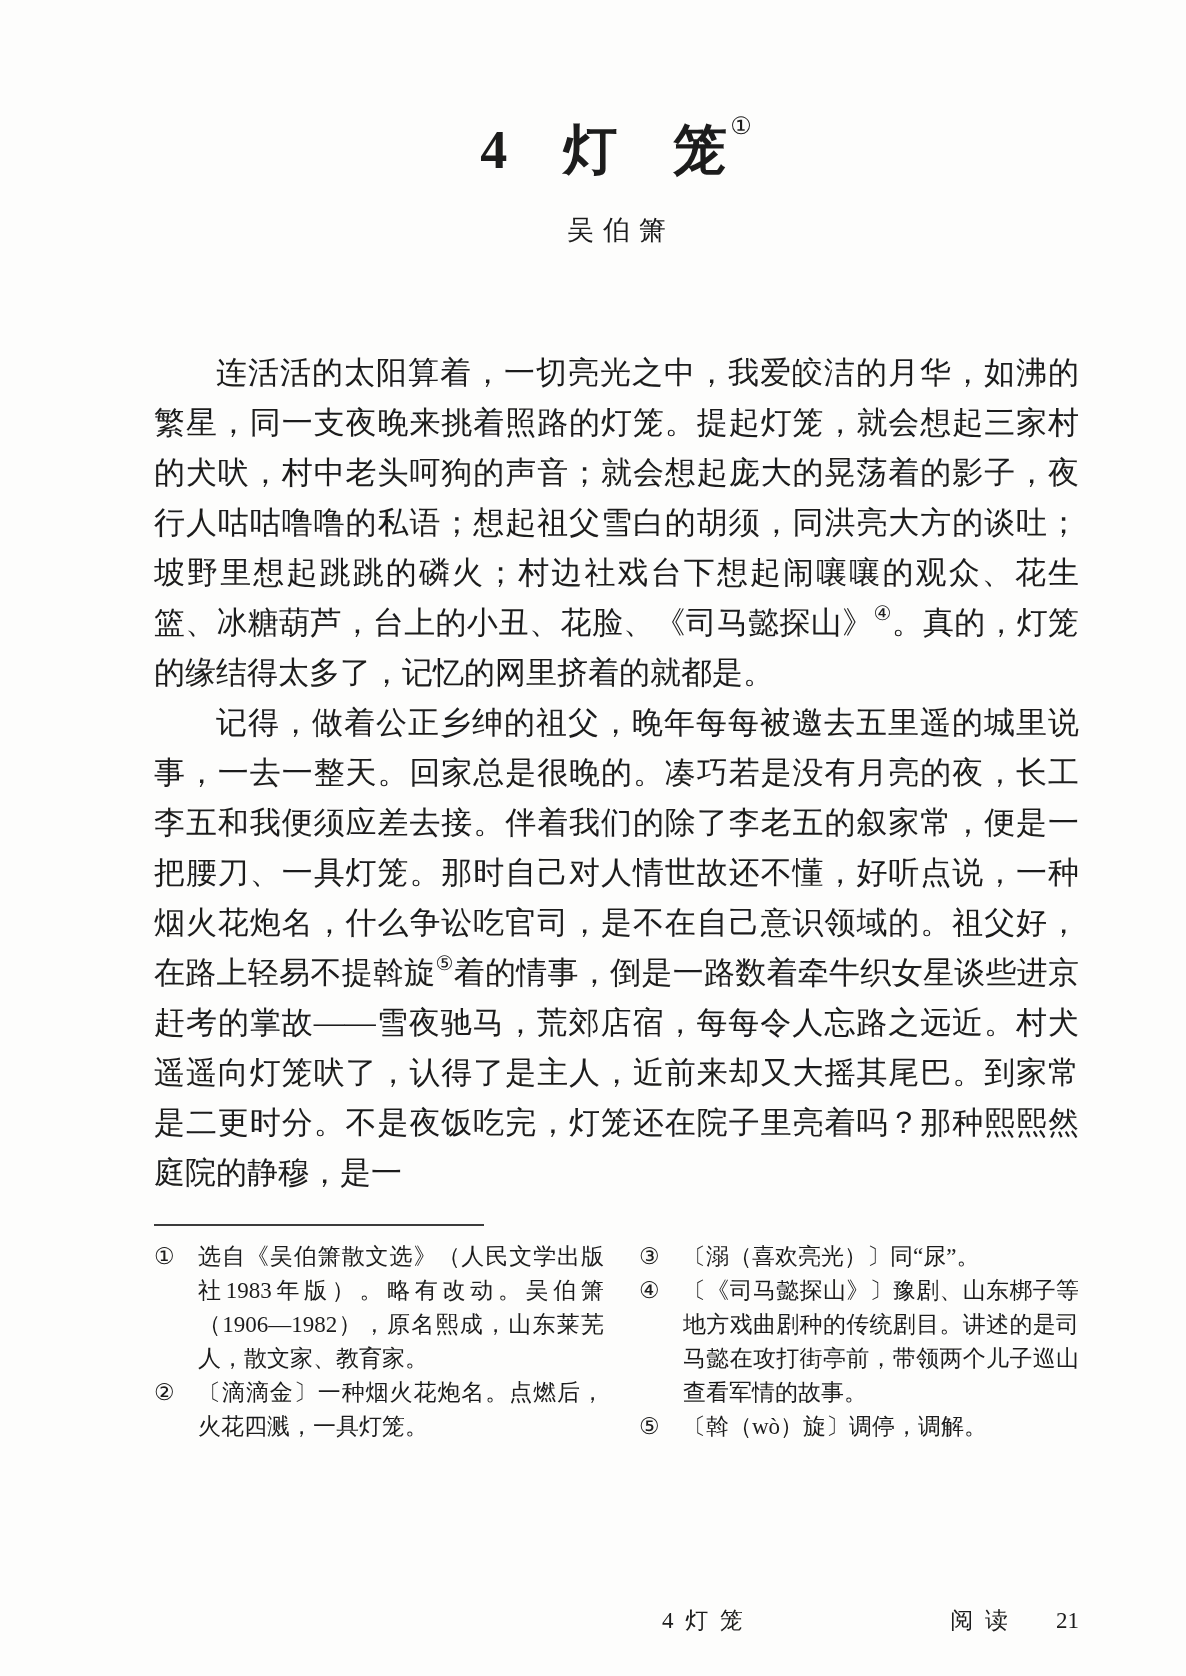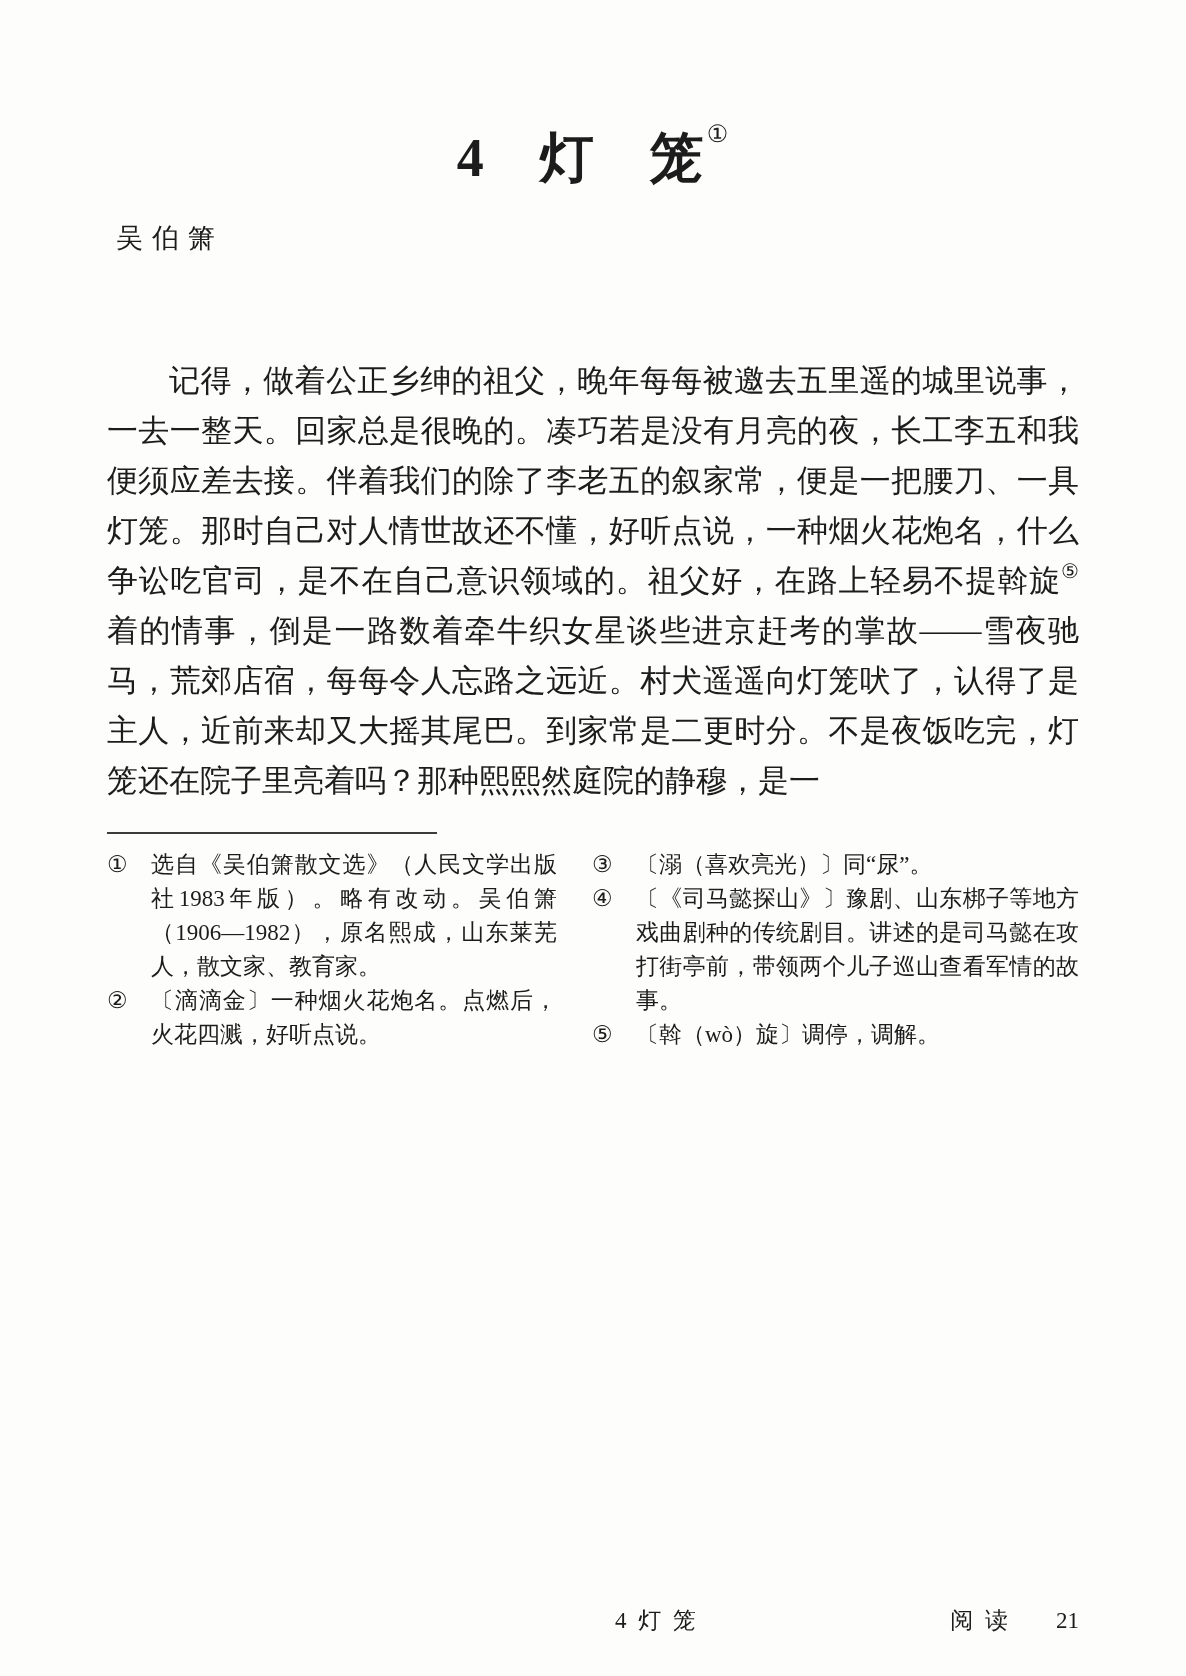--- a/index.html
+++ b/index.html
@@ -8,40 +8,42 @@
     height: 1676px;
     background: #fdfdfc;
     color: #1c1c1c;
     font-family: "Liberation Serif", "DejaVu Serif", serif;
     position: relative;
     overflow: hidden;
   }
   .page {
     position: absolute;
     inset: 0;
-    padding: 12px 107px;
+    padding: 4px 107px;
     box-sizing: border-box;
+    margin-left: 47px;
   }
   .title-row {
     margin-top: 84px;
     text-align: center;
     font-size: 54px;
     font-weight: 700;
     line-height: 76px;
     letter-spacing: 1px;
     white-space: nowrap;
   }
   .title-sup {
     font-size: 24px;
     font-weight: 400;
     vertical-align: 34px;
     margin-left: 2px;
   }
   .author {
     margin-top: 22px;
+    text-align: center;
     font-size: 27px;
     letter-spacing: 9px;
     text-indent: 9px; 
     line-height: 40px;
   }
   .body-text {
     margin-top: 98px;
     font-size: 31px;
     line-height: 50px;
     text-align: justify;
@@ -109,34 +111,35 @@
 
 <div class="page">
 
   <div class="title-row">
     <span>4　灯　笼</span><sup class="title-sup">①</sup>
   </div>
 
   <div class="author">吴伯箫</div>
 
   <div class="body-text">
+    <p><span>连活活的太阳算着，一切亮光之中，我爱皎洁的月华，如沸的繁星，同一支夜晚来挑着照路的灯笼。提起灯笼，就会想起三家村的犬吠，村中老头呵狗的声音；就会想起庞大的晃荡着的影子，夜行人咕咕噜噜的私语；想起祖父雪白的胡须，同洪亮大方的谈吐；坡野里想起跳跳的磷火；村边社戏台下想起闹嚷嚷的观众、花生篮、冰糖葫芦，台上的小丑、花脸、《司马懿探山》</span><sup class="note-ref">④</sup><span>。真的，灯笼的缘结得太多了，记忆的网里挤着的就都是。</span></p>
     <p><span>记得，做着公正乡绅的祖父，晚年每每被邀去五里遥的城里说事，一去一整天。回家总是很晚的。凑巧若是没有月亮的夜，长工李五和我便须应差去接。伴着我们的除了李老五的叙家常，便是一把腰刀、一具灯笼。那时自己对人情世故还不懂，好听点说，一种烟火花炮名，什么争讼吃官司，是不在自己意识领域的。祖父好，在路上轻易不提斡旋</span><sup class="note-ref">⑤</sup><span>着的情事，倒是一路数着牵牛织女星谈些进京赶考的掌故——雪夜驰马，荒郊店宿，每每令人忘路之远近。村犬遥遥向灯笼吠了，认得了是主人，近前来却又大摇其尾巴。到家常是二更时分。不是夜饭吃完，灯笼还在院子里亮着吗？那种熙熙然庭院的静穆，是一</span></p>
   </div>
 
   <div class="footnote-divider"></div>
 
   <div class="footnotes">
     <div class="fn-col-left">
       <div class="fn-item">
         <span class="fn-marker">①</span>
         <span class="fn-text">选自《吴伯箫散文选》（人民文学出版社1983年版）。略有改动。吴伯箫（1906—1982），原名熙成，山东莱芜人，散文家、教育家。</span>
       </div>
       <div class="fn-item">
         <span class="fn-marker">②</span>
-        <span class="fn-text">〔滴滴金〕一种烟火花炮名。点燃后，火花四溅，好听点说。</span>
+        <span class="fn-text">〔滴滴金〕一种烟火花炮名。点燃后，火花四溅，一具灯笼。</span>
       </div>
     </div>
     <div class="fn-col-right">
       <div class="fn-item">
         <span class="fn-marker">③</span>
         <span class="fn-text">〔溺（喜欢亮光）〕同“尿”。</span>
       </div>
       <div class="fn-item">
         <span class="fn-marker">④</span>
         <span class="fn-text">〔《司马懿探山》〕豫剧、山东梆子等地方戏曲剧种的传统剧目。讲述的是司马懿在攻打街亭前，带领两个儿子巡山查看军情的故事。</span>

